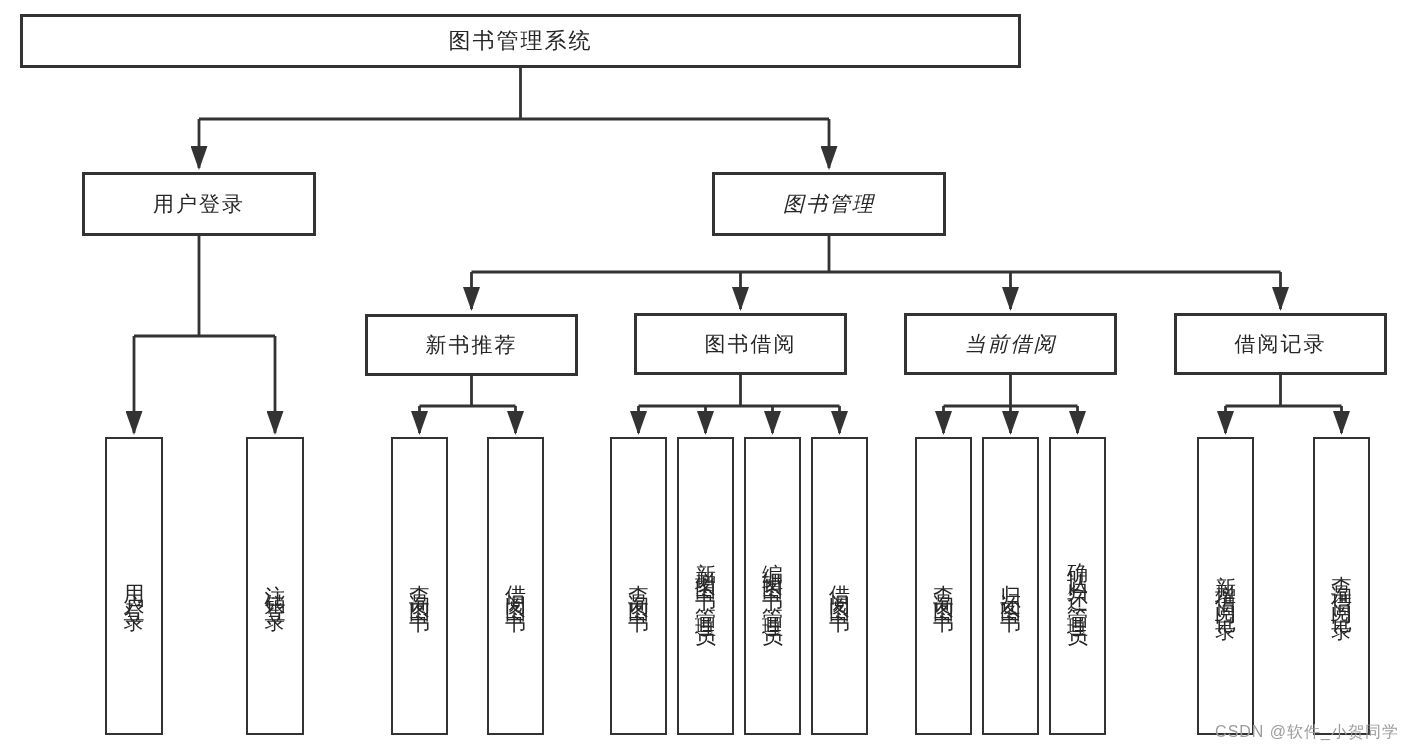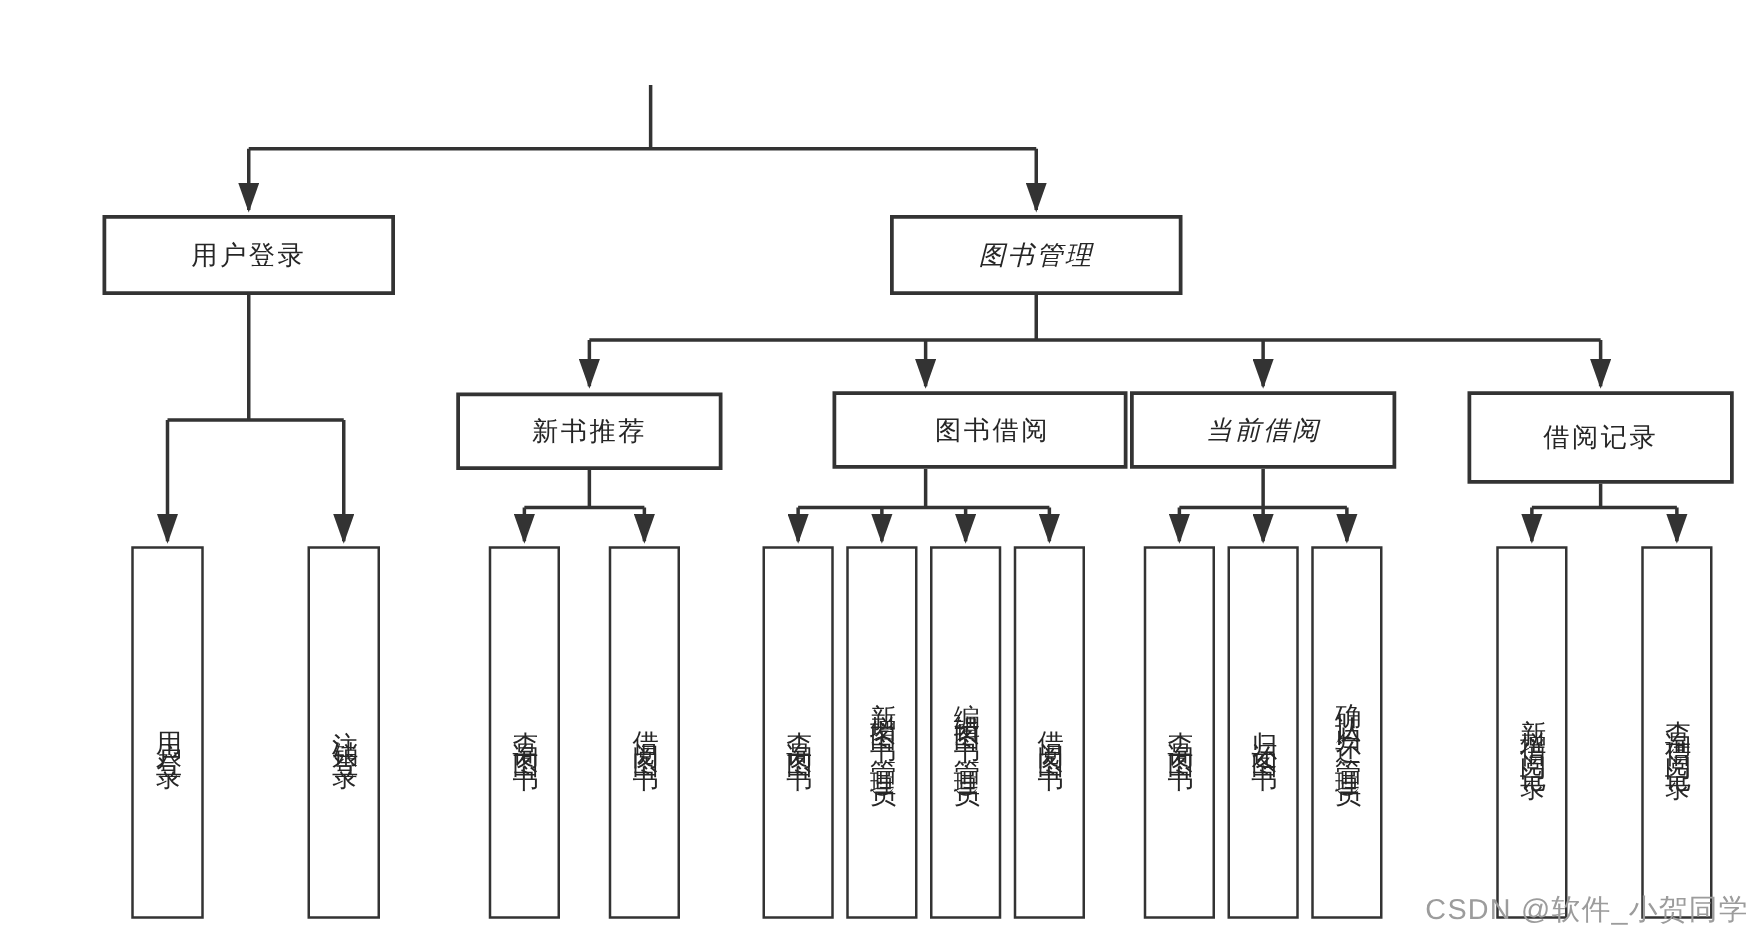--- a/index.html
+++ b/index.html
@@ -45,21 +45,21 @@
     border-width: 2.5px;
     writing-mode: vertical-rl;
     font-size: 21px;
     letter-spacing: 9px;
     line-height: 1.05;
   }
   .watermark {
     position: absolute;
     right: 6px;
     bottom: 4px;
-    font-size: 23px;
+    font-size: 16px;
     letter-spacing: 1px;
     color: var(--watermark);
   }
 </style>
 </head>
 <body>
 
 <div class="canvas">
 
   <svg class="wires" viewBox="0 0 1405 747" xmlns="http://www.w3.org/2000/svg">
@@ -96,28 +96,29 @@
     <path class="wire" d="M1010.5 375 V406 M943.5 406 H1077.5"></path>
     <line class="wire" x1="943.5" y1="406" x2="943.5" y2="433" marker-end="url(#arrow)"></line>
     <line class="wire" x1="1010.5" y1="406" x2="1010.5" y2="433" marker-end="url(#arrow)"></line>
     <line class="wire" x1="1077.5" y1="406" x2="1077.5" y2="433" marker-end="url(#arrow)"></line>
 
     <path class="wire" d="M1280.5 375 V406 M1225.5 406 H1341.5"></path>
     <line class="wire" x1="1225.5" y1="406" x2="1225.5" y2="433" marker-end="url(#arrow)"></line>
     <line class="wire" x1="1341.5" y1="406" x2="1341.5" y2="433" marker-end="url(#arrow)"></line>
   </svg>
 
+  <div class="box root-box" style="left:20px; top:14px; width:1001px; height:54px;">图书管理系统</div>
 
   <div class="box mid-box" style="left:82px; top:172px; width:234px; height:64px;">用户登录</div>
   <div class="box mid-box" style="left:712px; top:172px; width:234px; height:64px;font-style:italic;">图书管理</div>
 
   <div class="box mid-box" style="left:365px; top:314px; width:213px; height:62px;">新书推荐</div>
-  <div class="box mid-box" style="left:666px; top:313px; width:236px; height:62px;padding-left:20px;">图书借阅</div>
+  <div class="box mid-box" style="left:634px; top:313px; width:213px; height:62px;padding-left:20px;">图书借阅</div>
   <div class="box mid-box" style="left:904px; top:313px; width:213px; height:62px;font-style:italic;">当前借阅</div>
-  <div class="box mid-box" style="left:1174px; top:313px; width:213px; height:74px;">借阅记录</div>
+  <div class="box mid-box" style="left:1174px; top:313px; width:213px; height:62px;">借阅记录</div>
 
   <div class="box leaf-box" style="left:105px; top:437px; width:58px; height:298px;">用户登录</div>
   <div class="box leaf-box" style="left:246px; top:437px; width:58px; height:298px;">注销登录</div>
 
   <div class="box leaf-box" style="left:391px; top:437px; width:57px; height:298px;">查询图书</div>
   <div class="box leaf-box" style="left:487px; top:437px; width:57px; height:298px;">借阅图书</div>
 
   <div class="box leaf-box" style="left:610px; top:437px; width:57px; height:298px;">查询图书</div>
   <div class="box leaf-box" style="left:677px; top:437px; width:57px; height:298px;">新增图书（管理员）</div>
   <div class="box leaf-box" style="left:744px; top:437px; width:57px; height:298px;">编辑图书（管理员）</div>

